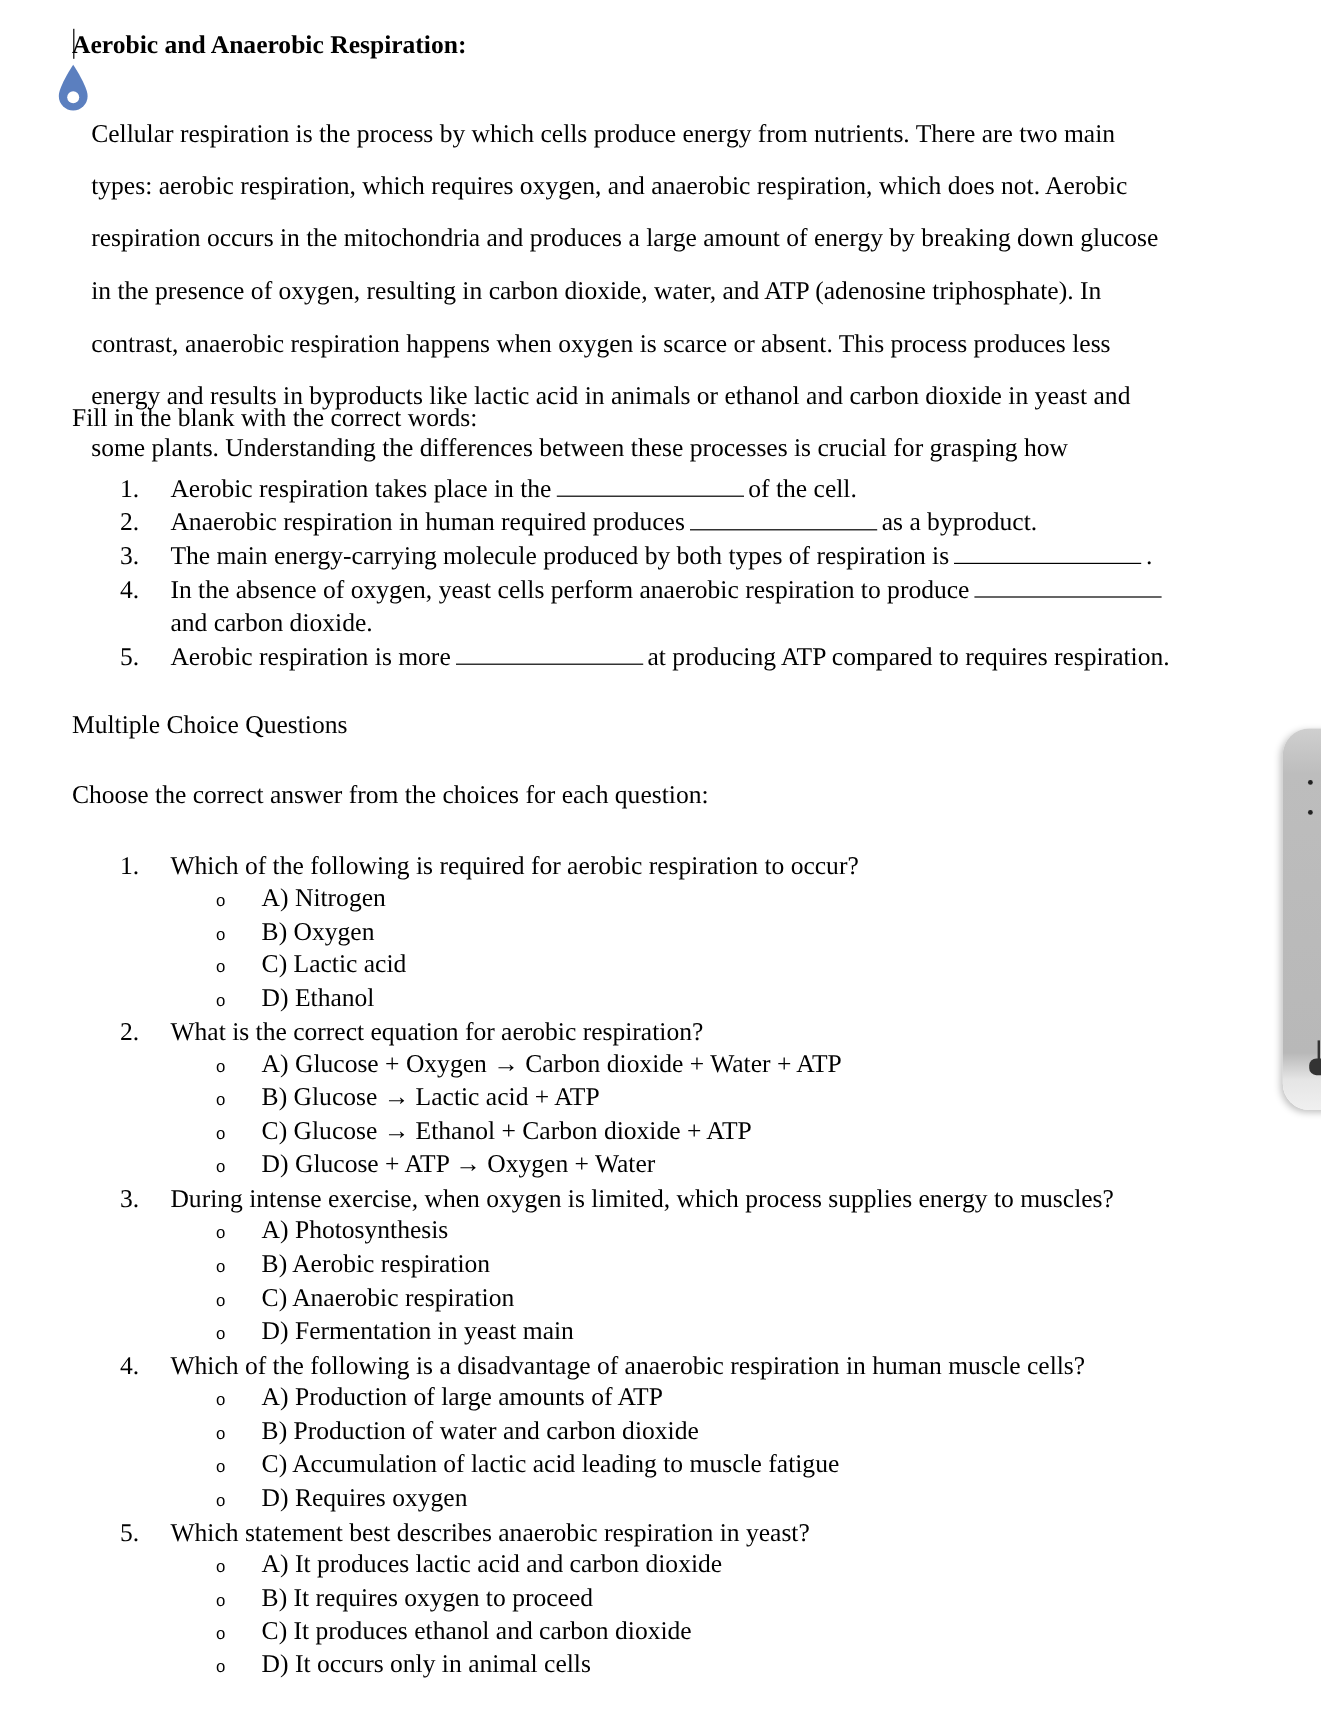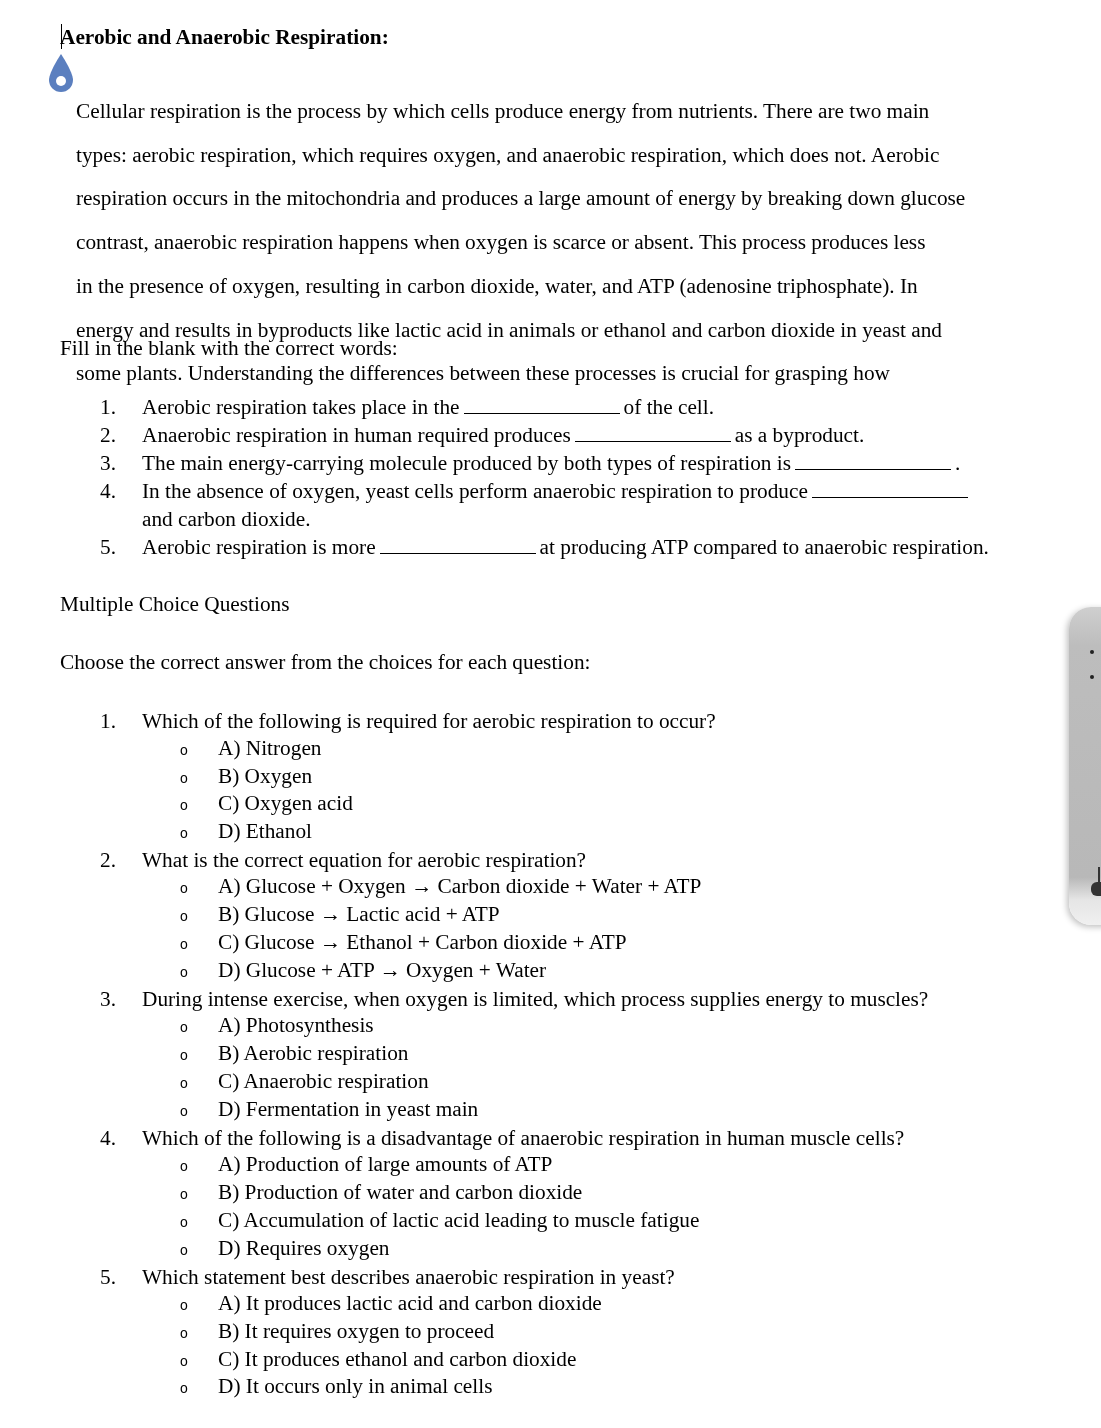--- a/index.html
+++ b/index.html
@@ -42,22 +42,22 @@
   <circle cx="15" cy="29" r="5" fill="#ffffff"></circle>
 </svg>
 
 <div class="page">
   <div class="title">Aerobic and Anaerobic Respiration:</div>
 
   <div class="intro">
     <p>Cellular respiration is the process by which cells produce energy from nutrients. There are two main</p>
     <p>types: aerobic respiration, which requires oxygen, and anaerobic respiration, which does not. Aerobic</p>
     <p>respiration occurs in the mitochondria and produces a large amount of energy by breaking down glucose</p>
+    <p>in the presence of oxygen, resulting in carbon dioxide, water, and ATP (adenosine triphosphate). In</p>
     <p>contrast, anaerobic respiration happens when oxygen is scarce or absent. This process produces less</p>
-    <p>in the presence of oxygen, resulting in carbon dioxide, water, and ATP (adenosine triphosphate). In</p>
     <p>energy and results in byproducts like lactic acid in animals or ethanol and carbon dioxide in yeast and</p>
     <p>some plants. Understanding the differences between these processes is crucial for grasping how</p>
   </div>
 
   <div class="line" style="top:335px">Fill in the blank with the correct words:</div>
 
   <div class="fib" style="top:393px; width:1040px;">
     <span class="num">1.</span>
     <span class="txt"><span>Aerobic respiration takes place in the</span><span class="blank"></span><span>of the cell.</span></span>
   </div>
@@ -71,41 +71,41 @@
   </div>
   <div class="fib" style="top:477px; width:1040px;">
     <span class="num">4.</span>
     <span class="txt"><span>In the absence of oxygen, yeast cells perform anaerobic respiration to produce</span><span class="blank"></span></span>
   </div>
   <div class="fib" style="top:505px; width:1040px;">
     <span class="txt">and carbon dioxide.</span>
   </div>
   <div class="fib" style="top:533px; width:1040px;">
     <span class="num">5.</span>
-    <span class="txt"><span>Aerobic respiration is more</span><span class="blank"></span><span>at producing ATP compared to anaerobic respiration.</span></span>
+    <span class="txt"><span>Aerobic respiration is more</span><span class="blank"></span><span>at producing ATP compared to requires respiration.</span></span>
   </div>
 
   <div class="line h2" style="top:591px">Multiple Choice Questions</div>
   <div class="line" style="top:649px">Choose the correct answer from the choices for each question:</div>
 
   <div class="fib" style="top:707px; width:1040px;">
     <span class="num">1.</span>
     <span class="txt">Which of the following is required for aerobic respiration to occur?</span>
   </div>
   <div class="opt" style="top:735px">
       <span class="bullet">o</span>
       <span class="otext">A) Nitrogen</span>
     </div>
   <div class="opt" style="top:763px">
       <span class="bullet">o</span>
       <span class="otext">B) Oxygen</span>
     </div>
   <div class="opt" style="top:790px">
       <span class="bullet">o</span>
-      <span class="otext">C) Oxygen acid</span>
+      <span class="otext">C) Lactic acid</span>
     </div>
   <div class="opt" style="top:818px">
       <span class="bullet">o</span>
       <span class="otext">D) Ethanol</span>
     </div>
 
   <div class="fib" style="top:846px; width:1040px;">
     <span class="num">2.</span>
     <span class="txt">What is the correct equation for aerobic respiration?</span>
   </div>

